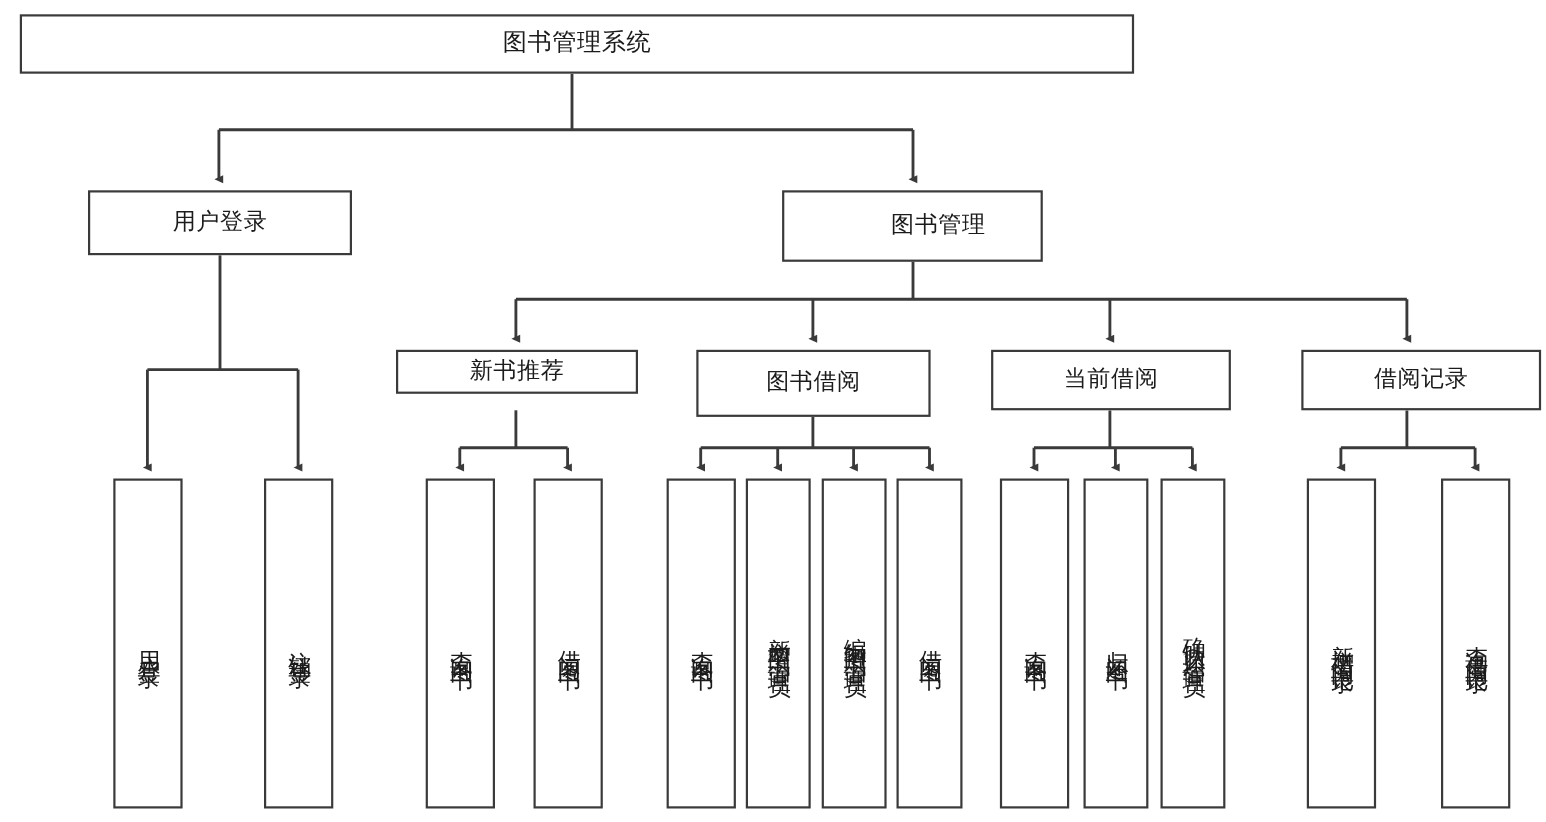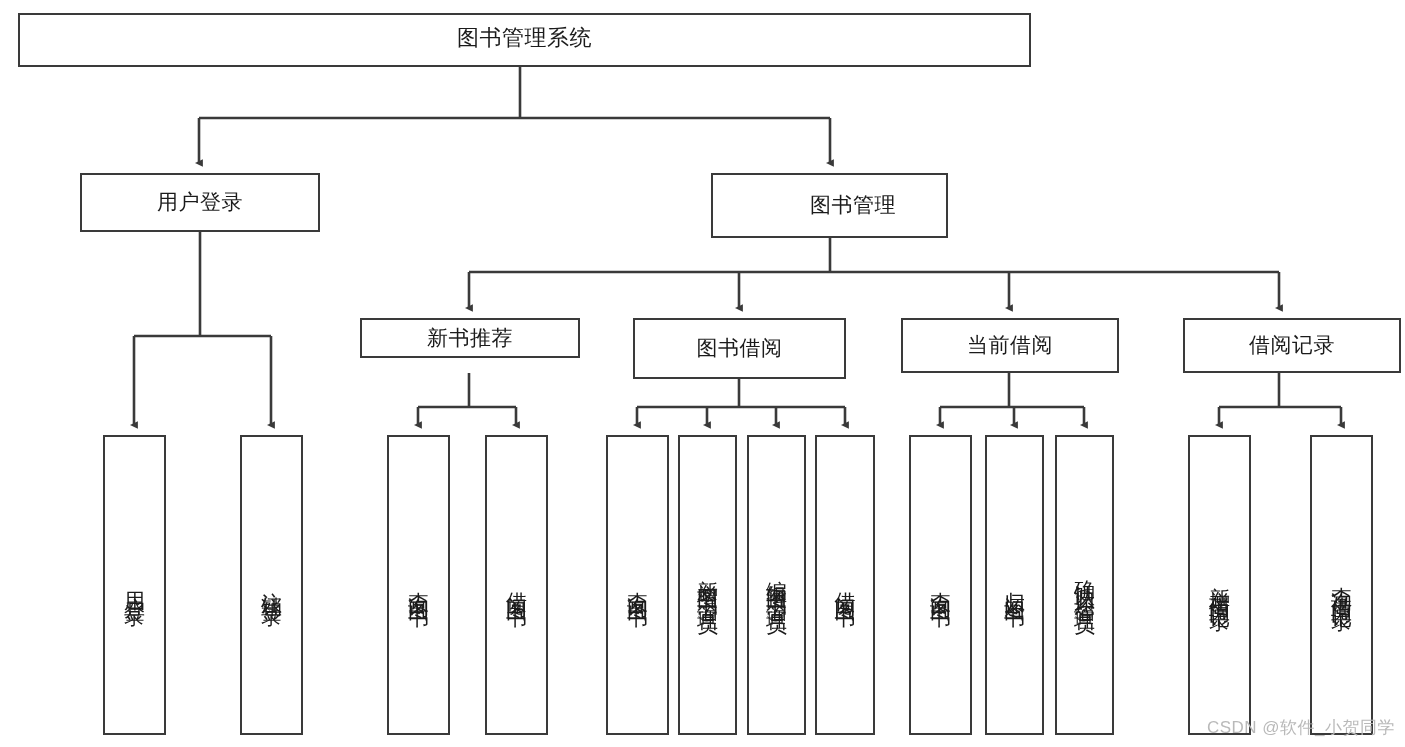--- a/index.html
+++ b/index.html
@@ -178,14 +178,13 @@
         <span class="leaf-text">确认归还（管理员）</span>
       </div>
       <div class="node leaf" style="left: 1188px; top: 435px; width: 63px; height: 300px;">
         <span class="leaf-text">新增借阅记录</span>
       </div>
       <div class="node leaf" style="left: 1310px; top: 435px; width: 63px; height: 300px;">
         <span class="leaf-text">查询借阅记录</span>
       </div>
     </div>
 
-  <div id="watermark">CSDN @软件_小贺同学</div>
 </div>
 
 </body></html>

